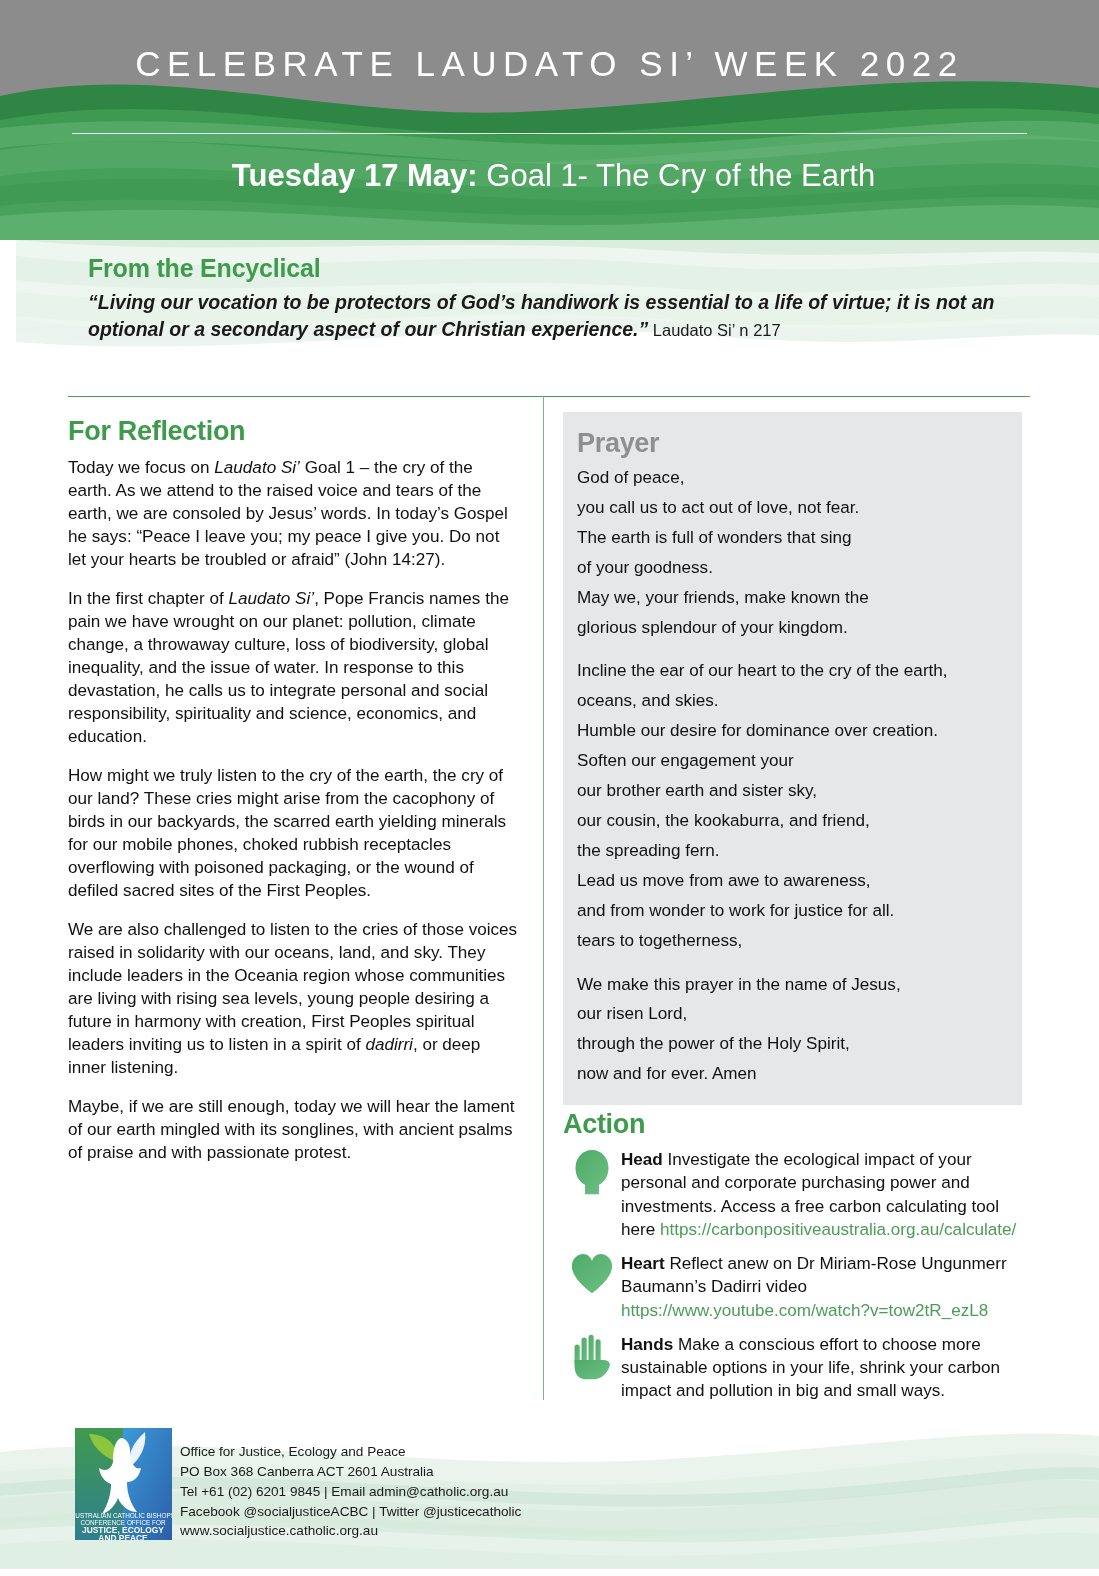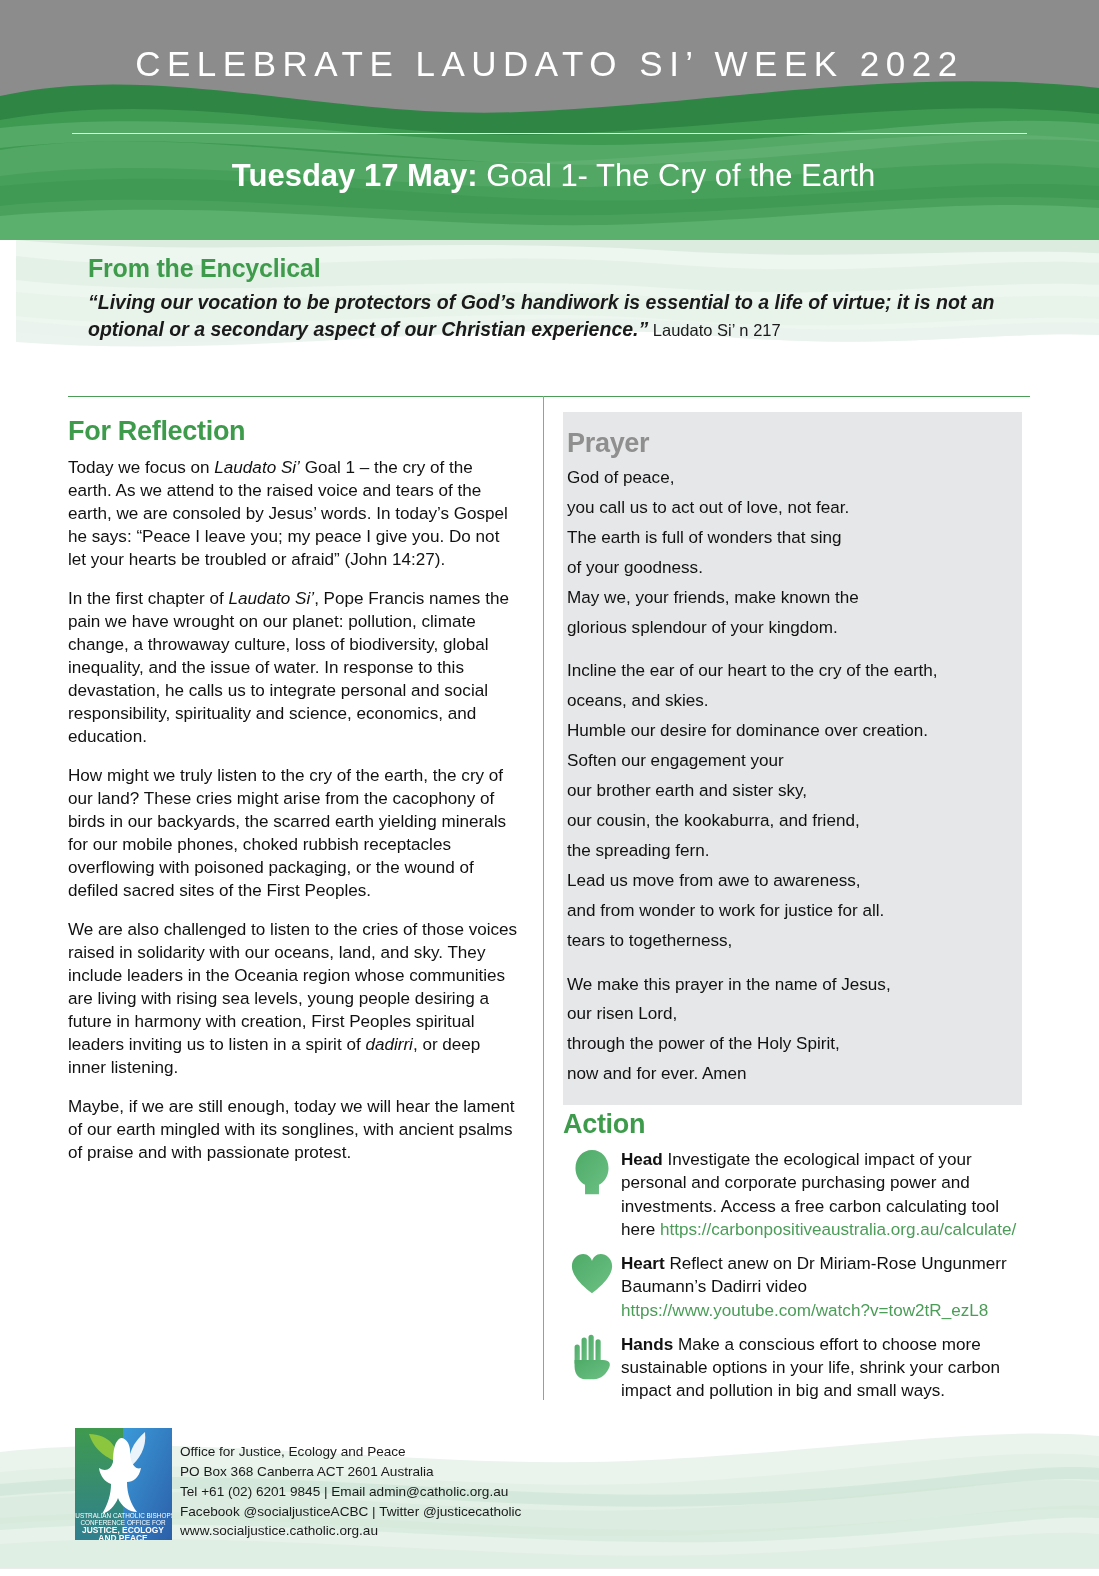--- a/index.html
+++ b/index.html
@@ -123,21 +123,21 @@
   .body-p i { font-style: italic; }
 
   
   .right-col {
     position: absolute;
     left: 563px; top: 412px;
     width: 467px;
   }
   .prayer-box {
     background: #e6e7e8;
-    padding: 16px 16px 16px 4px;
+    padding: 16px 16px 16px 14px;
     width: 459px;
   }
   .prayer-title {
     color: #8f8f8f;
     font-size: 27px;
     font-weight: 700;
     letter-spacing: -0.3px;
     margin-bottom: 4px;
   }
   .prayer-line {

